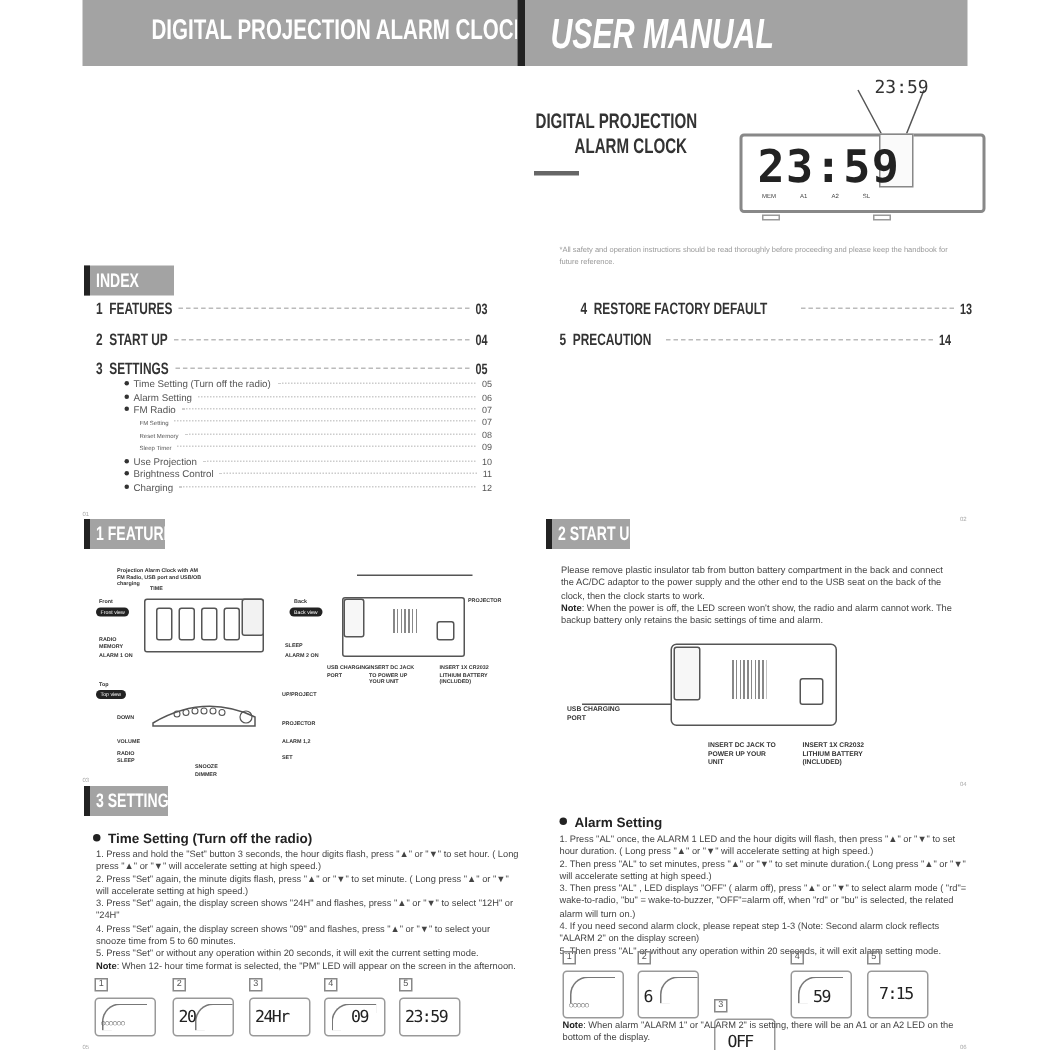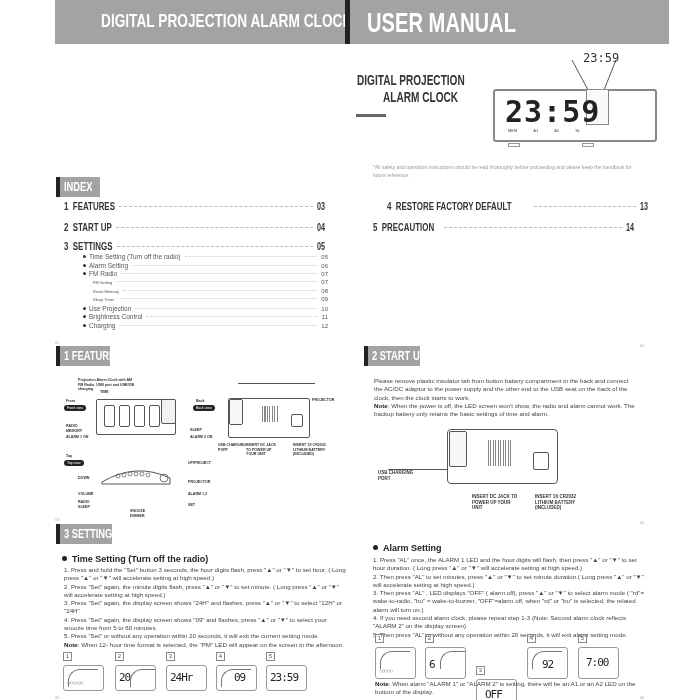--- a/index.html
+++ b/index.html
@@ -5,21 +5,21 @@
   * { box-sizing: border-box; margin: 0; padding: 0; }
   html, body { width: 700px; height: 700px; background: #ffffff; overflow: hidden; }
   body { font-family: "Liberation Sans", sans-serif; color: #333; position: relative; }
 
   .cond { font-family: "Liberation Sans", sans-serif; font-weight: bold; transform: scaleX(0.72); transform-origin: left center; display: inline-block; white-space: nowrap; }
 
   
   .banner { position: absolute; top: 0; height: 44px; background: #a3a3a3; color: #fff; }
   .banner-left { left: 55px; width: 290px; }
   .banner-left .btitle { position: absolute; left: 46px; top: 10px; font-size: 19px; }
-  .banner-right { left: 345px; width: 324px; }
+  .banner-right { left: 345px; width: 300px; font-style: italic; }
   .banner-right .bar { position: absolute; left: 0; top: 0; width: 5px; height: 44px; background: #222; }
   .banner-right .btitle { position: absolute; left: 22px; top: 7px; font-size: 28px; }
 
   
   .cover-title { position: absolute; left: 357px; top: 72px; font-size: 14px; color: #333; }
   .cover-title2 { position: absolute; left: 383px; top: 89px; font-size: 14px; color: #333; }
   .cover-line { position: absolute; left: 356px; top: 114px; width: 30px; height: 3px; background: #666; }
   .clock-body { position: absolute; left: 493px; top: 89px; width: 164px; height: 53px; border: 2px solid #888; border-radius: 3px; }
   .clock-digits { position: absolute; left: 505px; top: 94px; font-family: "DejaVu Sans Mono", monospace; font-size: 30px; color: #222; letter-spacing: 1px; font-weight: bold; }
   .clock-labels { position: absolute; left: 508px; top: 128px; font-size: 4px; color: #444; display: flex; gap: 16px; }
@@ -92,21 +92,21 @@
     <span>MEM</span>
     <span>A1</span>
     <span>A2</span>
     <span>SL</span>
   </div>
   <div class="clock-foot" style="left:508px"></div>
   <div class="clock-foot" style="left:582px"></div>
 </div>
 <div class="disclaimer">*All safety and operation instructions should be read thoroughly before proceeding and please keep the handbook for future reference.</div>
 
-<div class="sec-tag" style="left:56px;top:177px;width:44px">
+<div class="sec-tag" style="left:56px;top:177px;width:60px">
   <div class="bar"></div>
   <span class="lbl cond">INDEX</span>
 </div>
 
 <div class="toc-row" style="left:64px;top:200px;width:264px">
   <span class="t cond"><span>1</span>&nbsp; <span>FEATURES</span></span>
   <span class="dots" style="margin-left:-16px"></span>
   <span class="p cond">03</span>
 </div>
 <div class="toc-row" style="left:64px;top:221px;width:264px">
@@ -337,27 +337,27 @@
   <div class="step" style="left:476px;top:666px">
     <div class="num">3</div>
     <div class="img" style="height:32px">
         <span class="lcd" style="left:8px;top:8px">OFF</span>
       </div>
   </div>
   <div class="step" style="left:527px;top:634px">
     <div class="num">4</div>
     <div class="img" style="height:32px">
         <div class="hand"></div>
-        <span class="lcd" style="left:14px;top:10px">92</span>
+        <span class="lcd" style="left:14px;top:10px">59</span>
       </div>
   </div>
   <div class="step" style="left:578px;top:634px">
     <div class="num">5</div>
     <div class="img" style="height:32px">
-        <span class="lcd" style="left:7px;top:8px">7:00</span>
+        <span class="lcd" style="left:7px;top:8px">7:15</span>
       </div>
   </div>
 </div>
 
 <div class="para" style="left:375px;top:680px;width:270px">
   <b>Note</b><span>: When alarm "ALARM 1" or "ALARM 2" is setting, there will be an A1 or an A2 LED on the bottom of the display.</span>
 </div>
 <span class="pgnum" style="left:640px;top:695px">06</span>
 
 </body></html>

